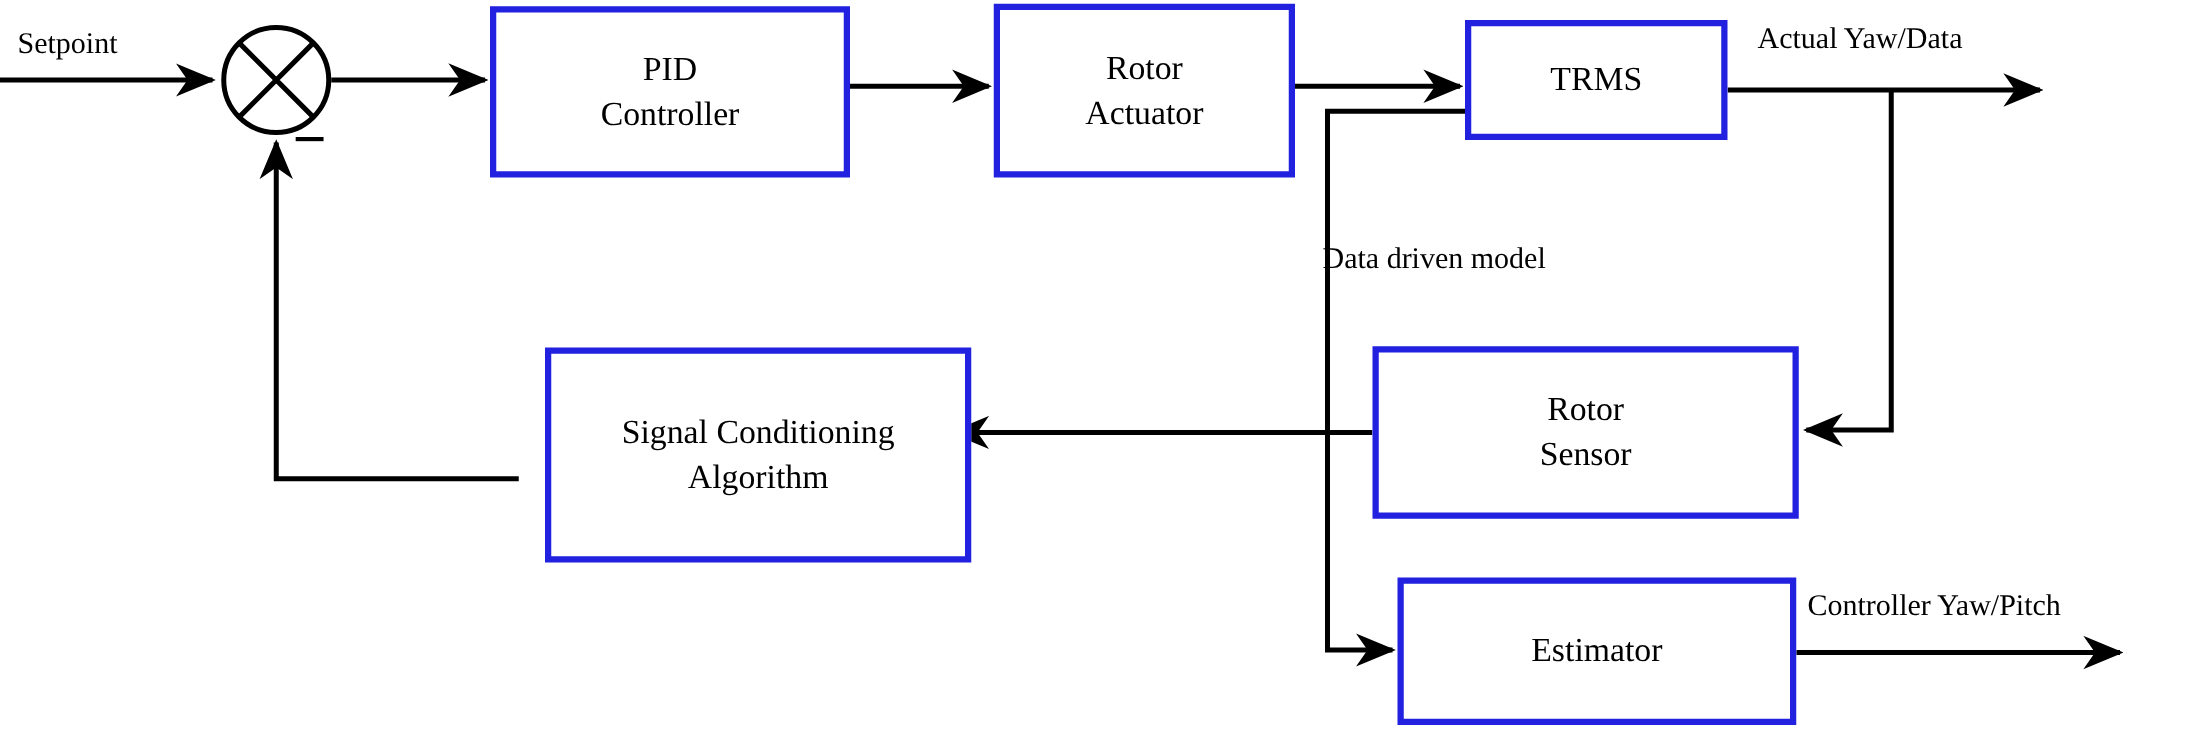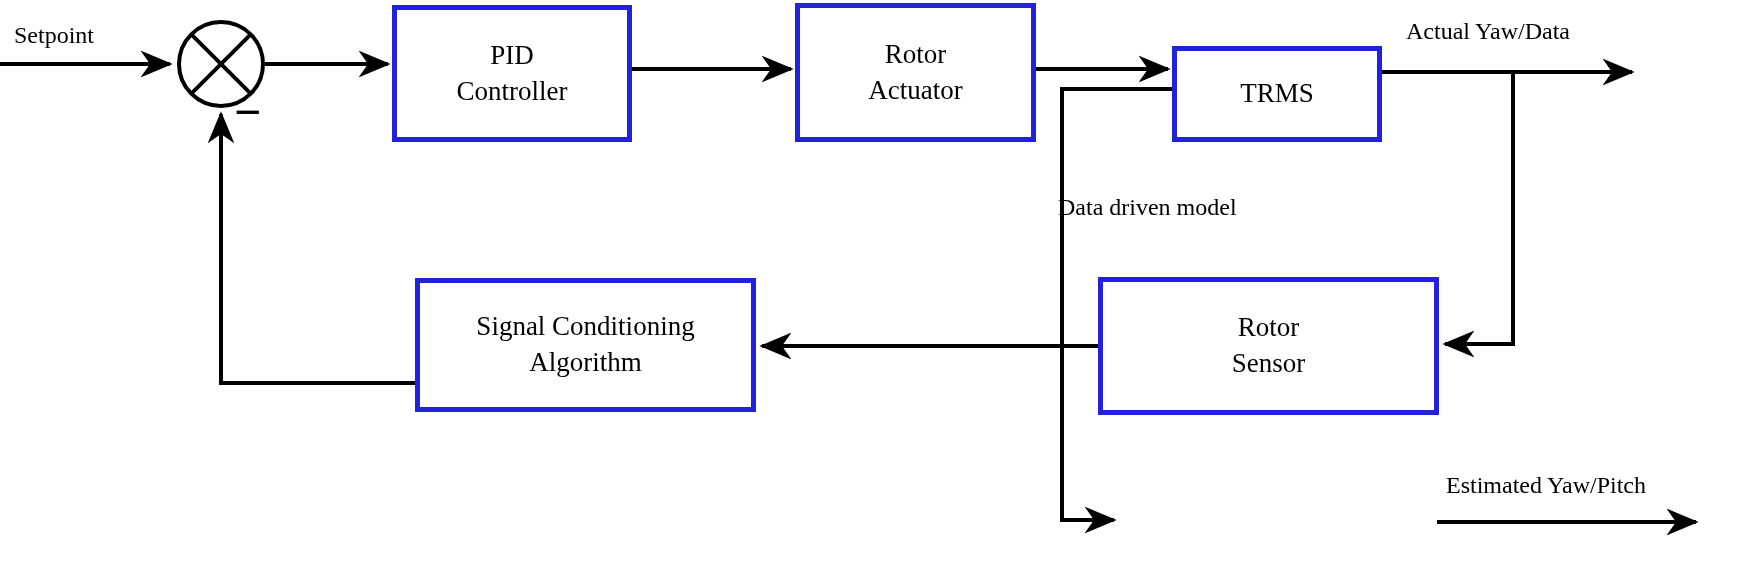--- a/index.html
+++ b/index.html
@@ -46,24 +46,24 @@
   .minus {
     position: absolute;
     left: 234px;
     top: 88px;
     font-size: 48px;
     font-weight: bold;
     line-height: 1;
     z-index: 3;
   }
   
-  #blk-pid        { left: 392px;  top: 5px;   width: 240px; height: 137px; }
+  #blk-pid        { left: 392px;  top: 5px;   width: 288px; height: 137px; }
   #blk-ra         { left: 795px;  top: 3px;   width: 241px; height: 139px; }
-  #blk-trms       { left: 1172px; top: 16px;  width: 210px; height: 96px; margin-top: 30px;  }
-  #blk-sca        { left: 415px;  top: 278px; width: 341px; height: 134px; }
+  #blk-trms       { left: 1172px; top: 16px;  width: 210px; height: 96px;  }
+  #blk-sca        { left: 436px;  top: 278px; width: 341px; height: 172px; }
   #blk-rs         { left: 1098px; top: 277px; width: 341px; height: 138px; }
   #blk-est        { left: 1118px; top: 462px; width: 319px; height: 118px; }
   
   #lbl-setpoint   { left: 14px;   top: 22px;  }
   #lbl-datadriven { left: 1058px; top: 194px; }
   #lbl-actual     { left: 1406px; top: 18px;  }
   #lbl-estimated  { left: 1446px; top: 472px; }
 </style>
 </head>
 <body>
@@ -118,24 +118,27 @@
   <div class="block" id="blk-sca">
     <span class="block-label">Signal Conditioning
 Algorithm</span>
   </div>
 
   <div class="block" id="blk-rs">
     <span class="block-label">Rotor
 Sensor</span>
   </div>
 
+  <div class="block" id="blk-est">
+    <span class="block-label">Estimator</span>
+  </div>
 
   <div class="float-label" id="lbl-setpoint">Setpoint</div>
 
   <div class="float-label" id="lbl-datadriven">Data driven model</div>
 
   <div class="float-label" id="lbl-actual">Actual Yaw/Data</div>
 
-  <div class="float-label" id="lbl-estimated">Estimated Yaw/Pitch</div>
+  <div class="float-label" id="lbl-estimated">Controller Yaw/Pitch</div>
 
   <span class="minus">−</span>
 
 </div>
 
 </body></html>

